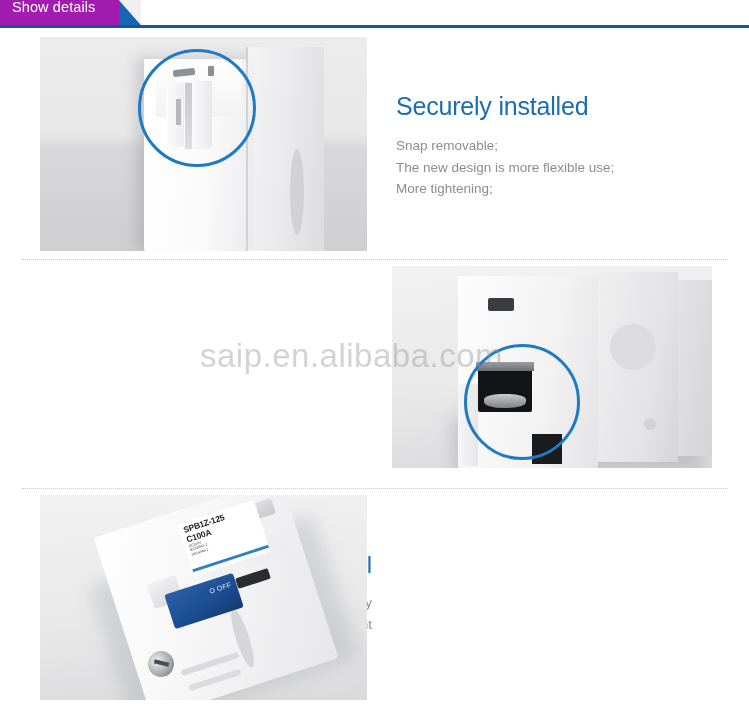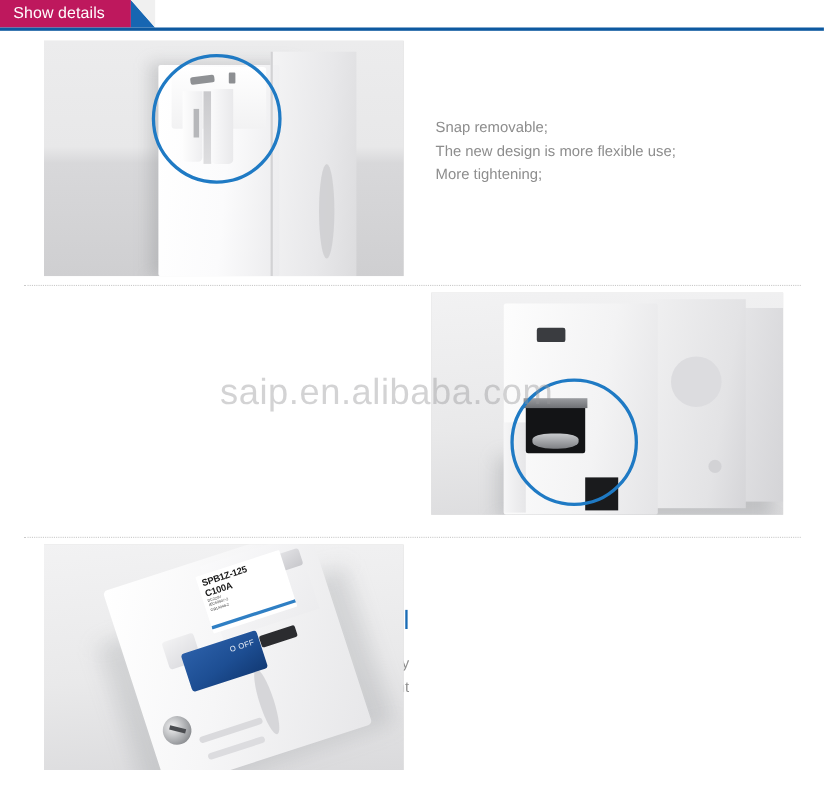--- a/index.html
+++ b/index.html
@@ -24,23 +24,22 @@
     position: absolute;
     top: 0; left: 0;
     width: 749px;
     height: 28px;
   }
   .header-tab {
     position: absolute;
     top: 0; left: 0;
     width: 119px;
     height: 25px;
-    background: #be185d;
+    background: #a21caf;
     display: flex;
-    align-items: center;
     padding-left: 12px;
   }
   .header-tab-label {
     color: #ffffff;
     font-size: 14.5px;
     line-height: 1;
     letter-spacing: .1px;
     white-space: nowrap;
   }
   .header-tab-slant {
@@ -380,20 +379,21 @@
       <div class="brk" id="p1-clip-gap"></div>
       <div class="brk" id="p1-clip-l"></div>
       <div class="brk" id="p1-clip-r"></div>
       <div class="brk" id="p1-notch-a"></div>
       <div class="brk" id="p1-notch-b"></div>
       <div class="brk" id="p1-slot"></div>
       <div class="circle-hl" id="p1-circle"></div>
     </div>
 
     <div class="copy" id="copy-1">
+      <div class="headline">Securely installed</div>
       <div class="bodytext">
         <div>Snap removable;</div>
         <div>The new design is more flexible use;</div>
         <div>More tightening;</div>
       </div>
     </div>
   </div>
 
   <div class="divider" id="divider-1"></div>
 

